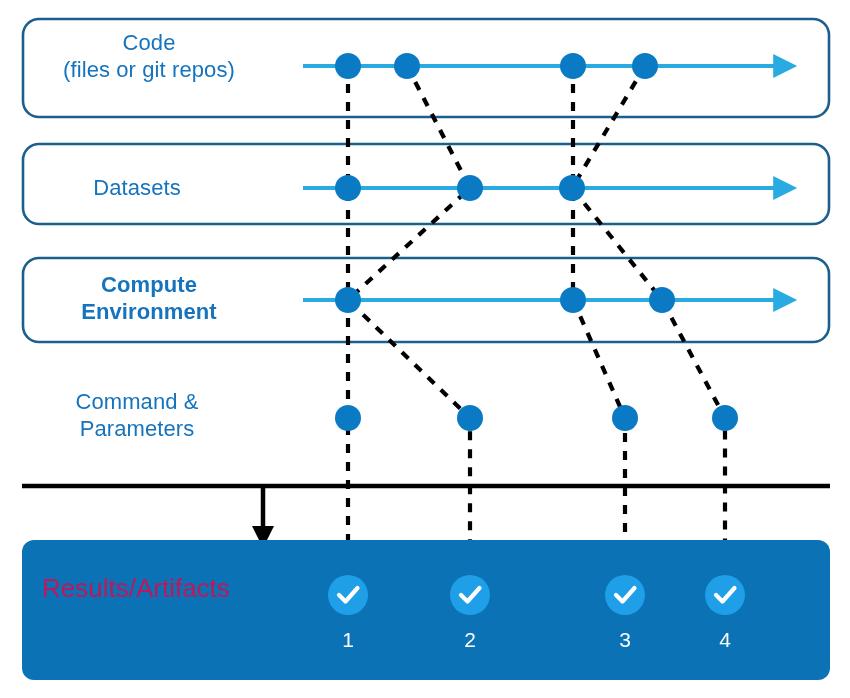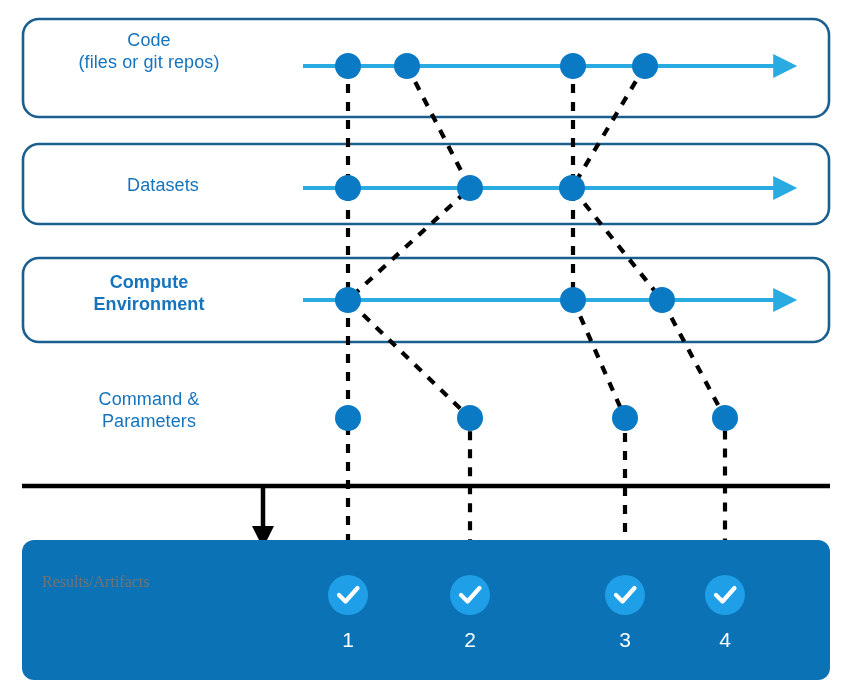--- a/index.html
+++ b/index.html
@@ -24,30 +24,30 @@
     position: absolute;
     left: 0; top: 0;
     width: 850px;
     height: 698px;
   }
   .row-label {
     position: absolute;
     color: #1574bd;
     text-align: center;
     line-height: 1.22;
-    font-size: 18px;
+    font-size: 22px;
     letter-spacing: 0.1px;
     white-space: pre-line;
     font-family: "Liberation Sans", sans-serif;
   }
   .results-label {
     position: absolute;
-    color: #737373;
-    font-size: 16px;
-    font-family: Liberation Serif, serif;
+    color: #be185d;
+    font-size: 26px;
+    font-family: Liberation Sans, sans-serif;
     white-space: nowrap;
   }
   .run-number {
     position: absolute;
     color: #ffffff;
     font-size: 21px;
     text-align: center;
     width: 40px;
     font-family: "Liberation Sans", sans-serif;
   }
@@ -114,24 +114,24 @@
         <circle cx="625" cy="595" r="20" fill="#1f9fe8"></circle>
         <path d="M616,595 L622.5,601.5 L634.5,588" fill="none" stroke="#ffffff" stroke-width="4.2" stroke-linecap="round" stroke-linejoin="round"></path>
         <circle cx="725" cy="595" r="20" fill="#1f9fe8"></circle>
         <path d="M716,595 L722.5,601.5 L734.5,588" fill="none" stroke="#ffffff" stroke-width="4.2" stroke-linecap="round" stroke-linejoin="round"></path>
       </g>
   </svg>
 
   <div id="labels-layer">
       <div class="row-label" style="left: 14px; top: 30px; width: 270px;">Code
 (files or git repos)</div>
-      <div class="row-label" style="left: 28px; top: 175px; width: 270px; text-align: center;">Datasets</div>
+      <div class="row-label" style="left: 2px; top: 175px; width: 270px; text-align: center;">Datasets</div>
       <div class="row-label" style="left: 14px; top: 272px; width: 270px; font-weight: bold;">Compute
 Environment</div>
-      <div class="row-label" style="left: 14px; top: 389px; width: 270px;">Command &amp;
+      <div class="row-label" style="left: 2px; top: 389px; width: 270px;">Command &amp;
 Parameters</div>
       <div class="run-number" style="left: 328px; top: 628px;">1</div>
       <div class="run-number" style="left: 450px; top: 628px;">2</div>
       <div class="run-number" style="left: 605px; top: 628px;">3</div>
       <div class="run-number" style="left: 705px; top: 628px;">4</div>
       <div class="results-label" style="left: 42px; top: 573px;">Results/Artifacts</div>
     </div>
 
 </div>
 

